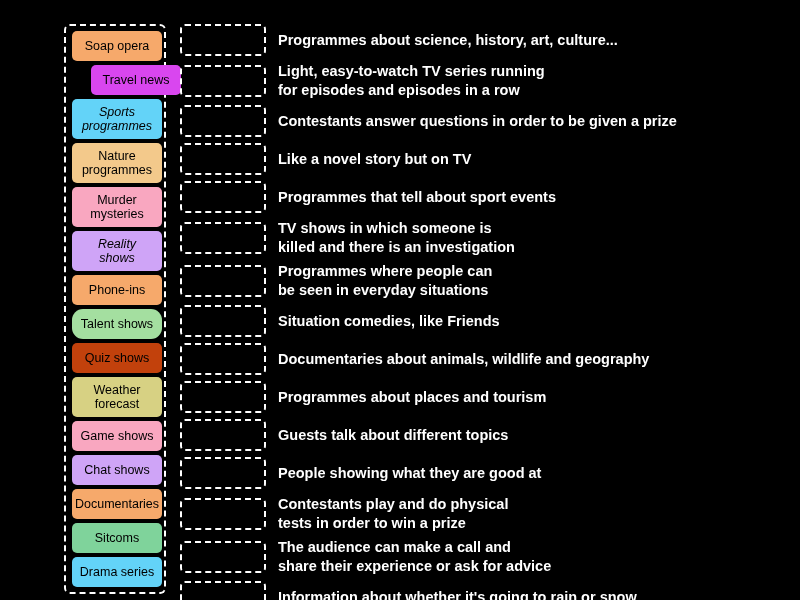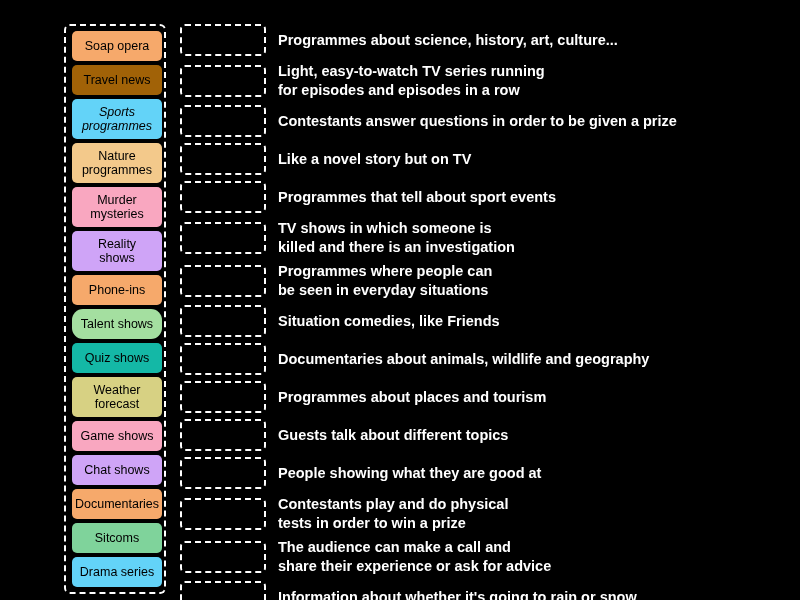--- a/index.html
+++ b/index.html
@@ -84,32 +84,32 @@
     font-weight: 600;
   }
 </style>
 </head>
 <body>
 
 <div id="stage">
 
   <div id="tile-column">
       <div class="tile" style="background: rgb(246, 169, 107); white-space: pre-line;">Soap opera</div>
-      <div class="tile" style="background: #a16207; white-space: pre-line;">Travel news</div>
+      <div class="tile" style="background: #d946ef; white-space: pre-line; margin-left: 19px;">Travel news</div>
       <div class="tile two-line" style="background: rgb(99, 211, 248); white-space: pre-line; font-style: italic;">Sports
 programmes</div>
       <div class="tile two-line" style="background: rgb(243, 201, 139); white-space: pre-line;">Nature
 programmes</div>
       <div class="tile two-line" style="background: rgb(249, 167, 192); white-space: pre-line;">Murder
 mysteries</div>
-      <div class="tile two-line" style="background: rgb(207, 164, 247); white-space: pre-line;">Reality
+      <div class="tile two-line" style="background: rgb(207, 164, 247); white-space: pre-line; font-style: italic;">Reality
 shows</div>
       <div class="tile" style="background: rgb(246, 169, 107); white-space: pre-line;">Phone-ins</div>
       <div class="tile" style="background: rgb(164, 223, 160); white-space: pre-line; border-radius: 11px;">Talent shows</div>
-      <div class="tile" style="background: #14b8a6; white-space: pre-line;">Quiz shows</div>
+      <div class="tile" style="background: #c2410c; white-space: pre-line;">Quiz shows</div>
       <div class="tile two-line" style="background: rgb(215, 209, 131); white-space: pre-line; text-align: center;">Weather
 forecast</div>
       <div class="tile" style="background: rgb(249, 167, 192); white-space: pre-line; text-align: center;">Game shows</div>
       <div class="tile" style="background: rgb(207, 164, 247); white-space: pre-line;">Chat shows</div>
       <div class="tile" style="background: rgb(246, 169, 107); white-space: pre-line;">Documentaries</div>
       <div class="tile" style="background: rgb(127, 211, 155); white-space: pre-line;">Sitcoms</div>
       <div class="tile" style="background: rgb(99, 211, 248); white-space: pre-line;">Drama series</div>
     </div>
 
   <div id="answer-list">

